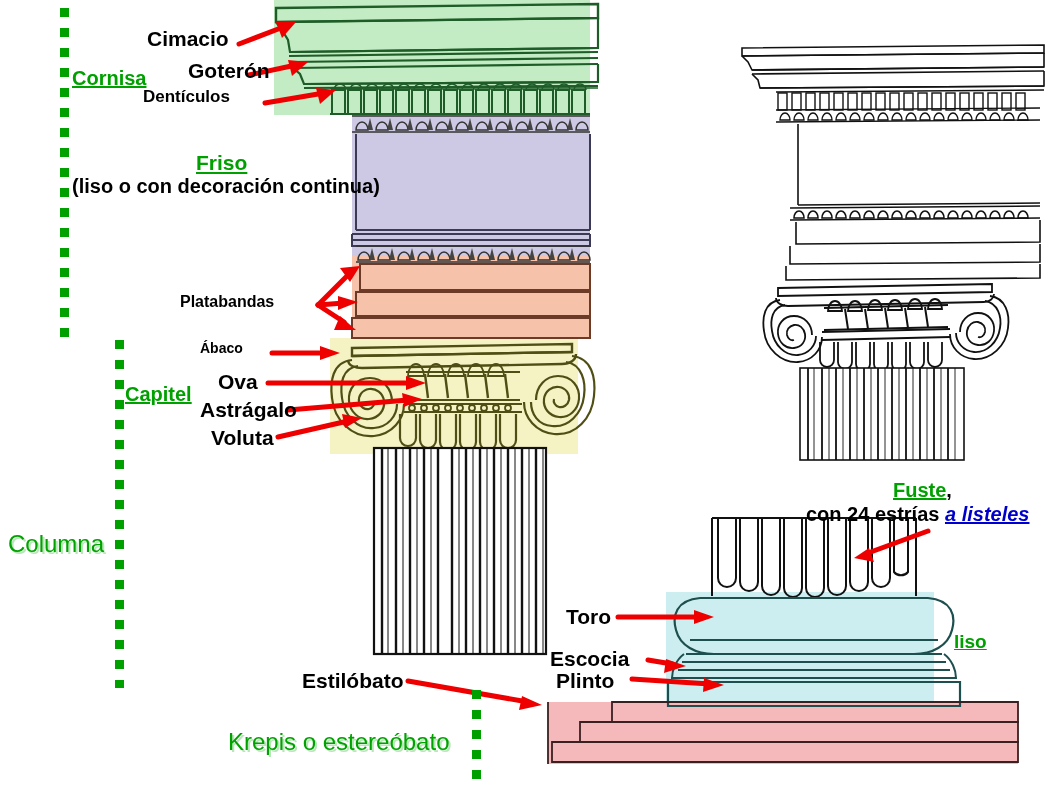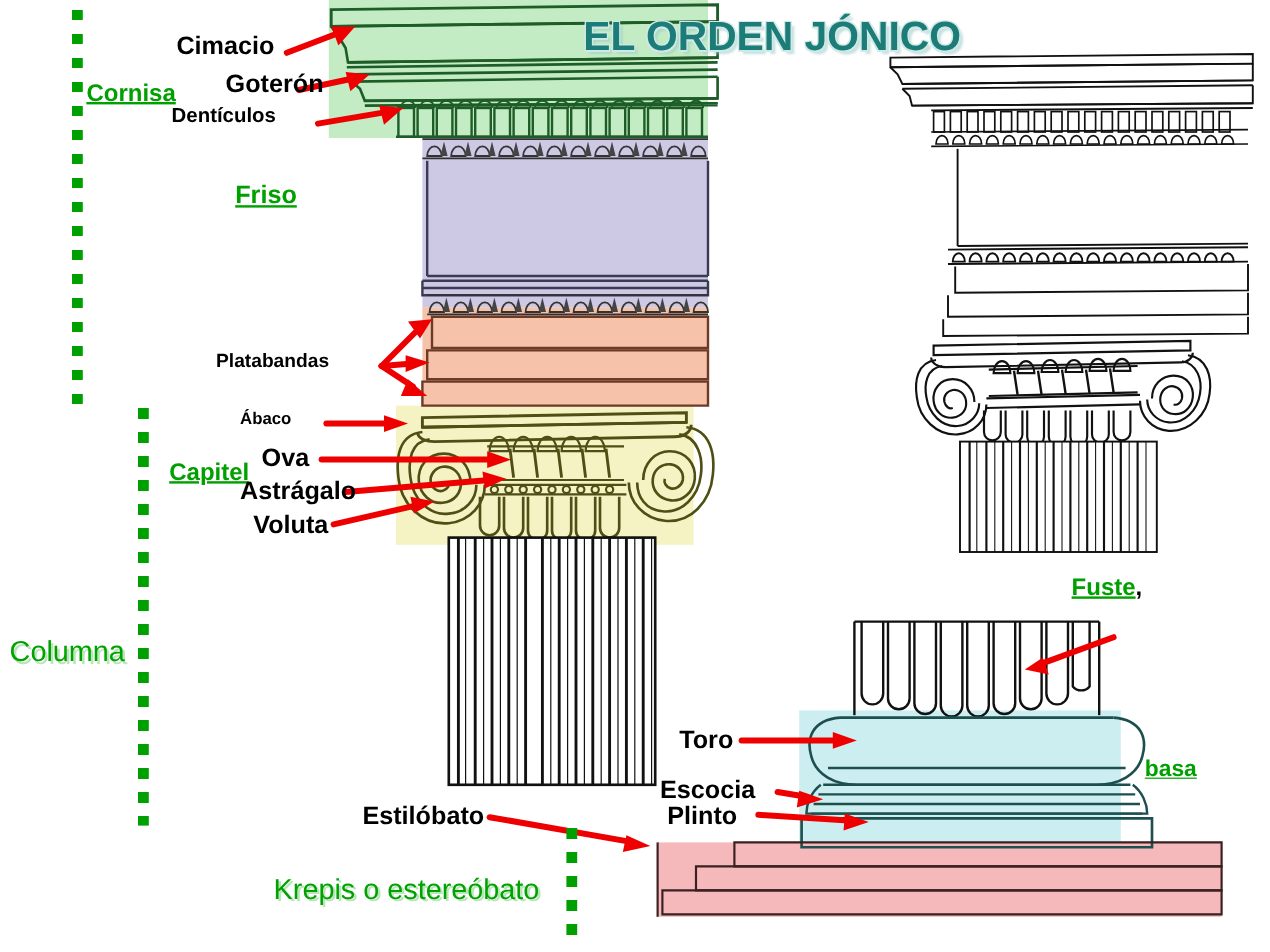--- a/index.html
+++ b/index.html
@@ -573,49 +573,52 @@
 
       <line x1="928" y1="531" x2="868" y2="553"></line>
       <polygon points="854,558 874,562 869,548" stroke="none"></polygon>
     </g>
   </svg>
 
   <div class="dotline" style="left:60px;top:8px;height:330px;"></div>
   <div class="dotline" style="left:115px;top:340px;height:348px;"></div>
   <div class="dotline" style="left:472px;top:690px;height:90px;"></div>
 
-  <div class="title" style="position:absolute;left:486px;top:12px;">EL ORDEN JÓNICO</div>
 
   <div class="sect" style="position:absolute;left:8px;top:530px;font-size:24px;">Columna</div>
 
   <div class="sect" style="position:absolute;left:228px;top:728px;font-size:24px;">Krepis o estereóbato</div>
 
   <div class="lbl greenu" style="left:72px;top:52px;font-size:20px;margin-top:16px;">Cornisa</div>
 
-  <div class="lbl greenu" style="left:125px;top:384px;font-size:20px;margin-left:16px;">Capitel</div>
+  <div class="lbl greenu" style="left:125px;top:384px;font-size:20px;">Capitel</div>
 
   <div class="lbl" style="left:147px;top:28px;font-size:21px;">Cimacio</div>
   <div class="lbl" style="left:156px;top:60px;font-size:21px;margin-left:32px;">Goterón</div>
   <div class="lbl" style="left:143px;top:88px;font-size:17px;">Dentículos</div>
 
   <div class="lbl greenu" style="left:196px;top:152px;font-size:21px;">Friso</div>
+  <div class="lbl" style="left:72px;top:176px;font-size:20px;">(liso o con decoración continua)</div>
 
   <div class="lbl" style="left:180px;top:294px;font-size:16px;">Platabandas</div>
 
 
   <div class="lbl" style="left:200px;top:341px;font-size:14px;text-align:center;">Ábaco</div>
   <div class="lbl" style="left:218px;top:371px;font-size:21px;">Ova</div>
   <div class="lbl" style="left:200px;top:399px;font-size:21px;">Astrágalo</div>
   <div class="lbl" style="left:211px;top:427px;font-size:21px;">Voluta</div>
 
   <div class="lbl" style="left:302px;top:670px;font-size:21px;">Estilóbato</div>
 
   <div class="lbl" style="left:566px;top:606px;font-size:21px;">Toro</div>
   <div class="lbl" style="left:550px;top:648px;font-size:21px;">Escocia</div>
   <div class="lbl" style="left:556px;top:670px;font-size:21px;">Plinto</div>
 
   <div class="lbl" style="left:893px;top:480px;font-size:20px;">
     <span class="greenu">Fuste</span><span>,</span>
   </div>
-
-  <div class="lbl greenu" style="left:954px;top:632px;font-size:19px;">basa</div>
+  <div class="lbl" style="left:806px;top:504px;font-size:20px;">
+    <span>con 24 estrías </span><span class="blue">a listeles</span>
+  </div>
+
+  <div class="lbl greenu" style="left:954px;top:632px;font-size:19px;">liso</div>
 
 </div>
 
 </body></html>

